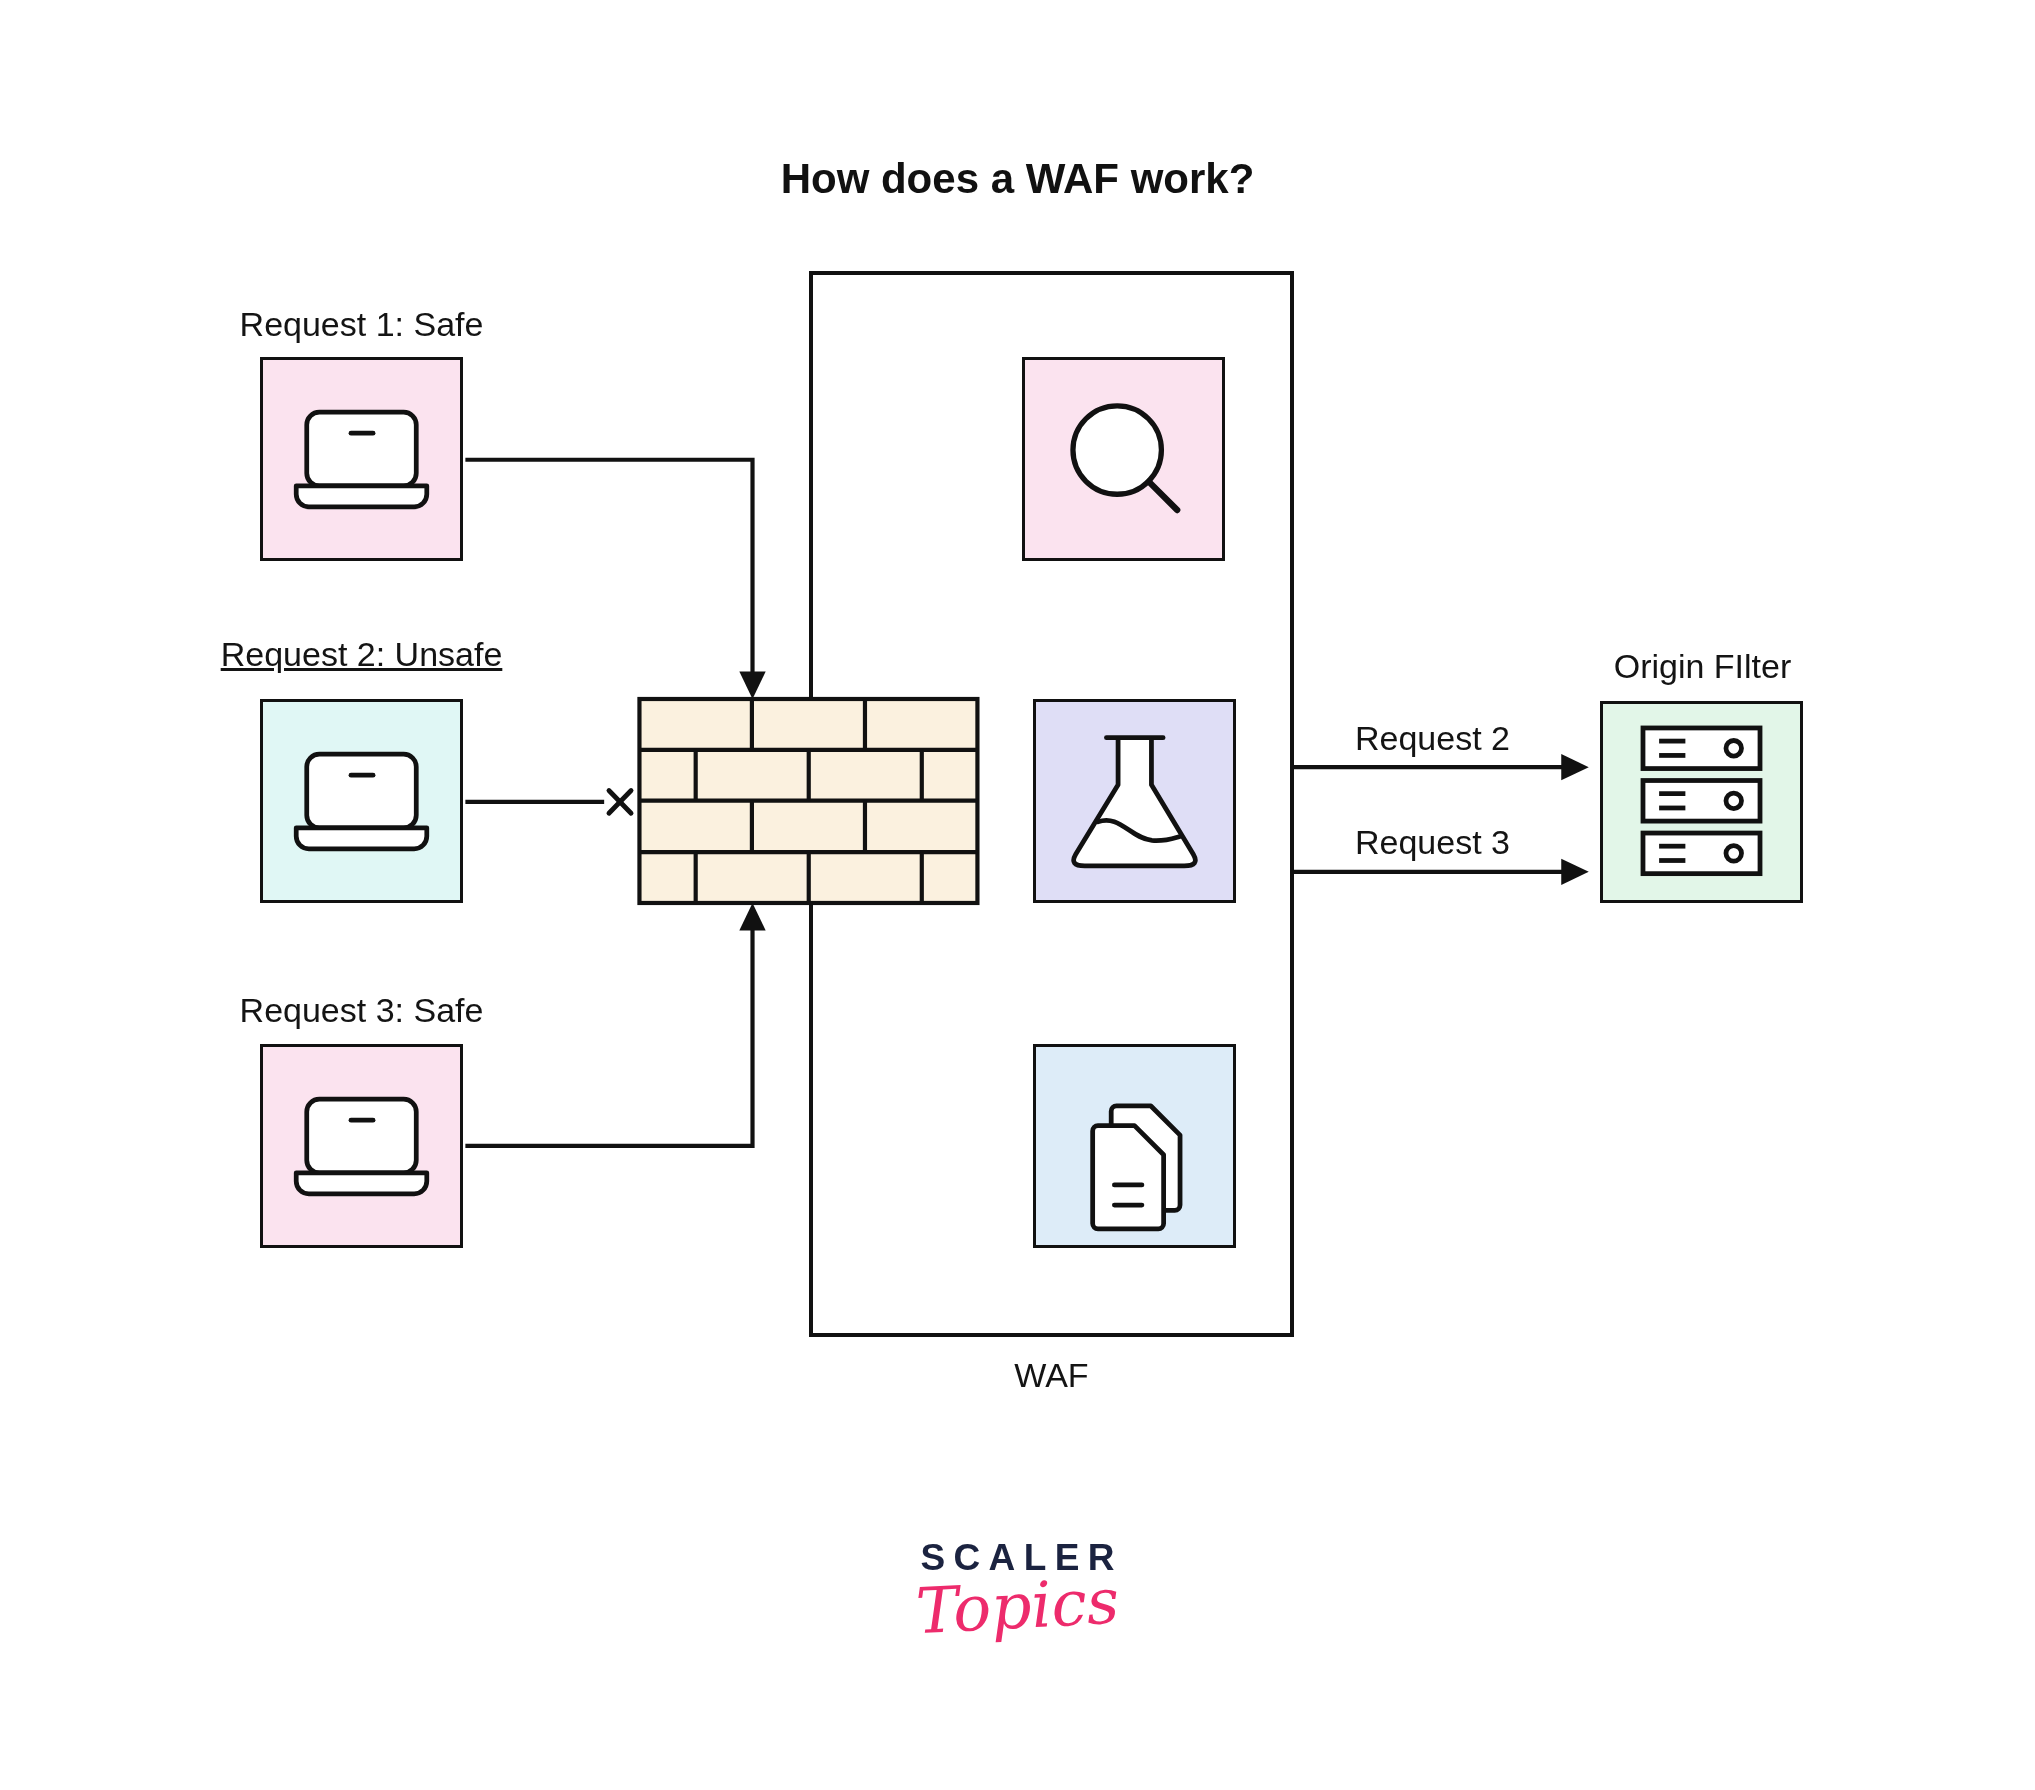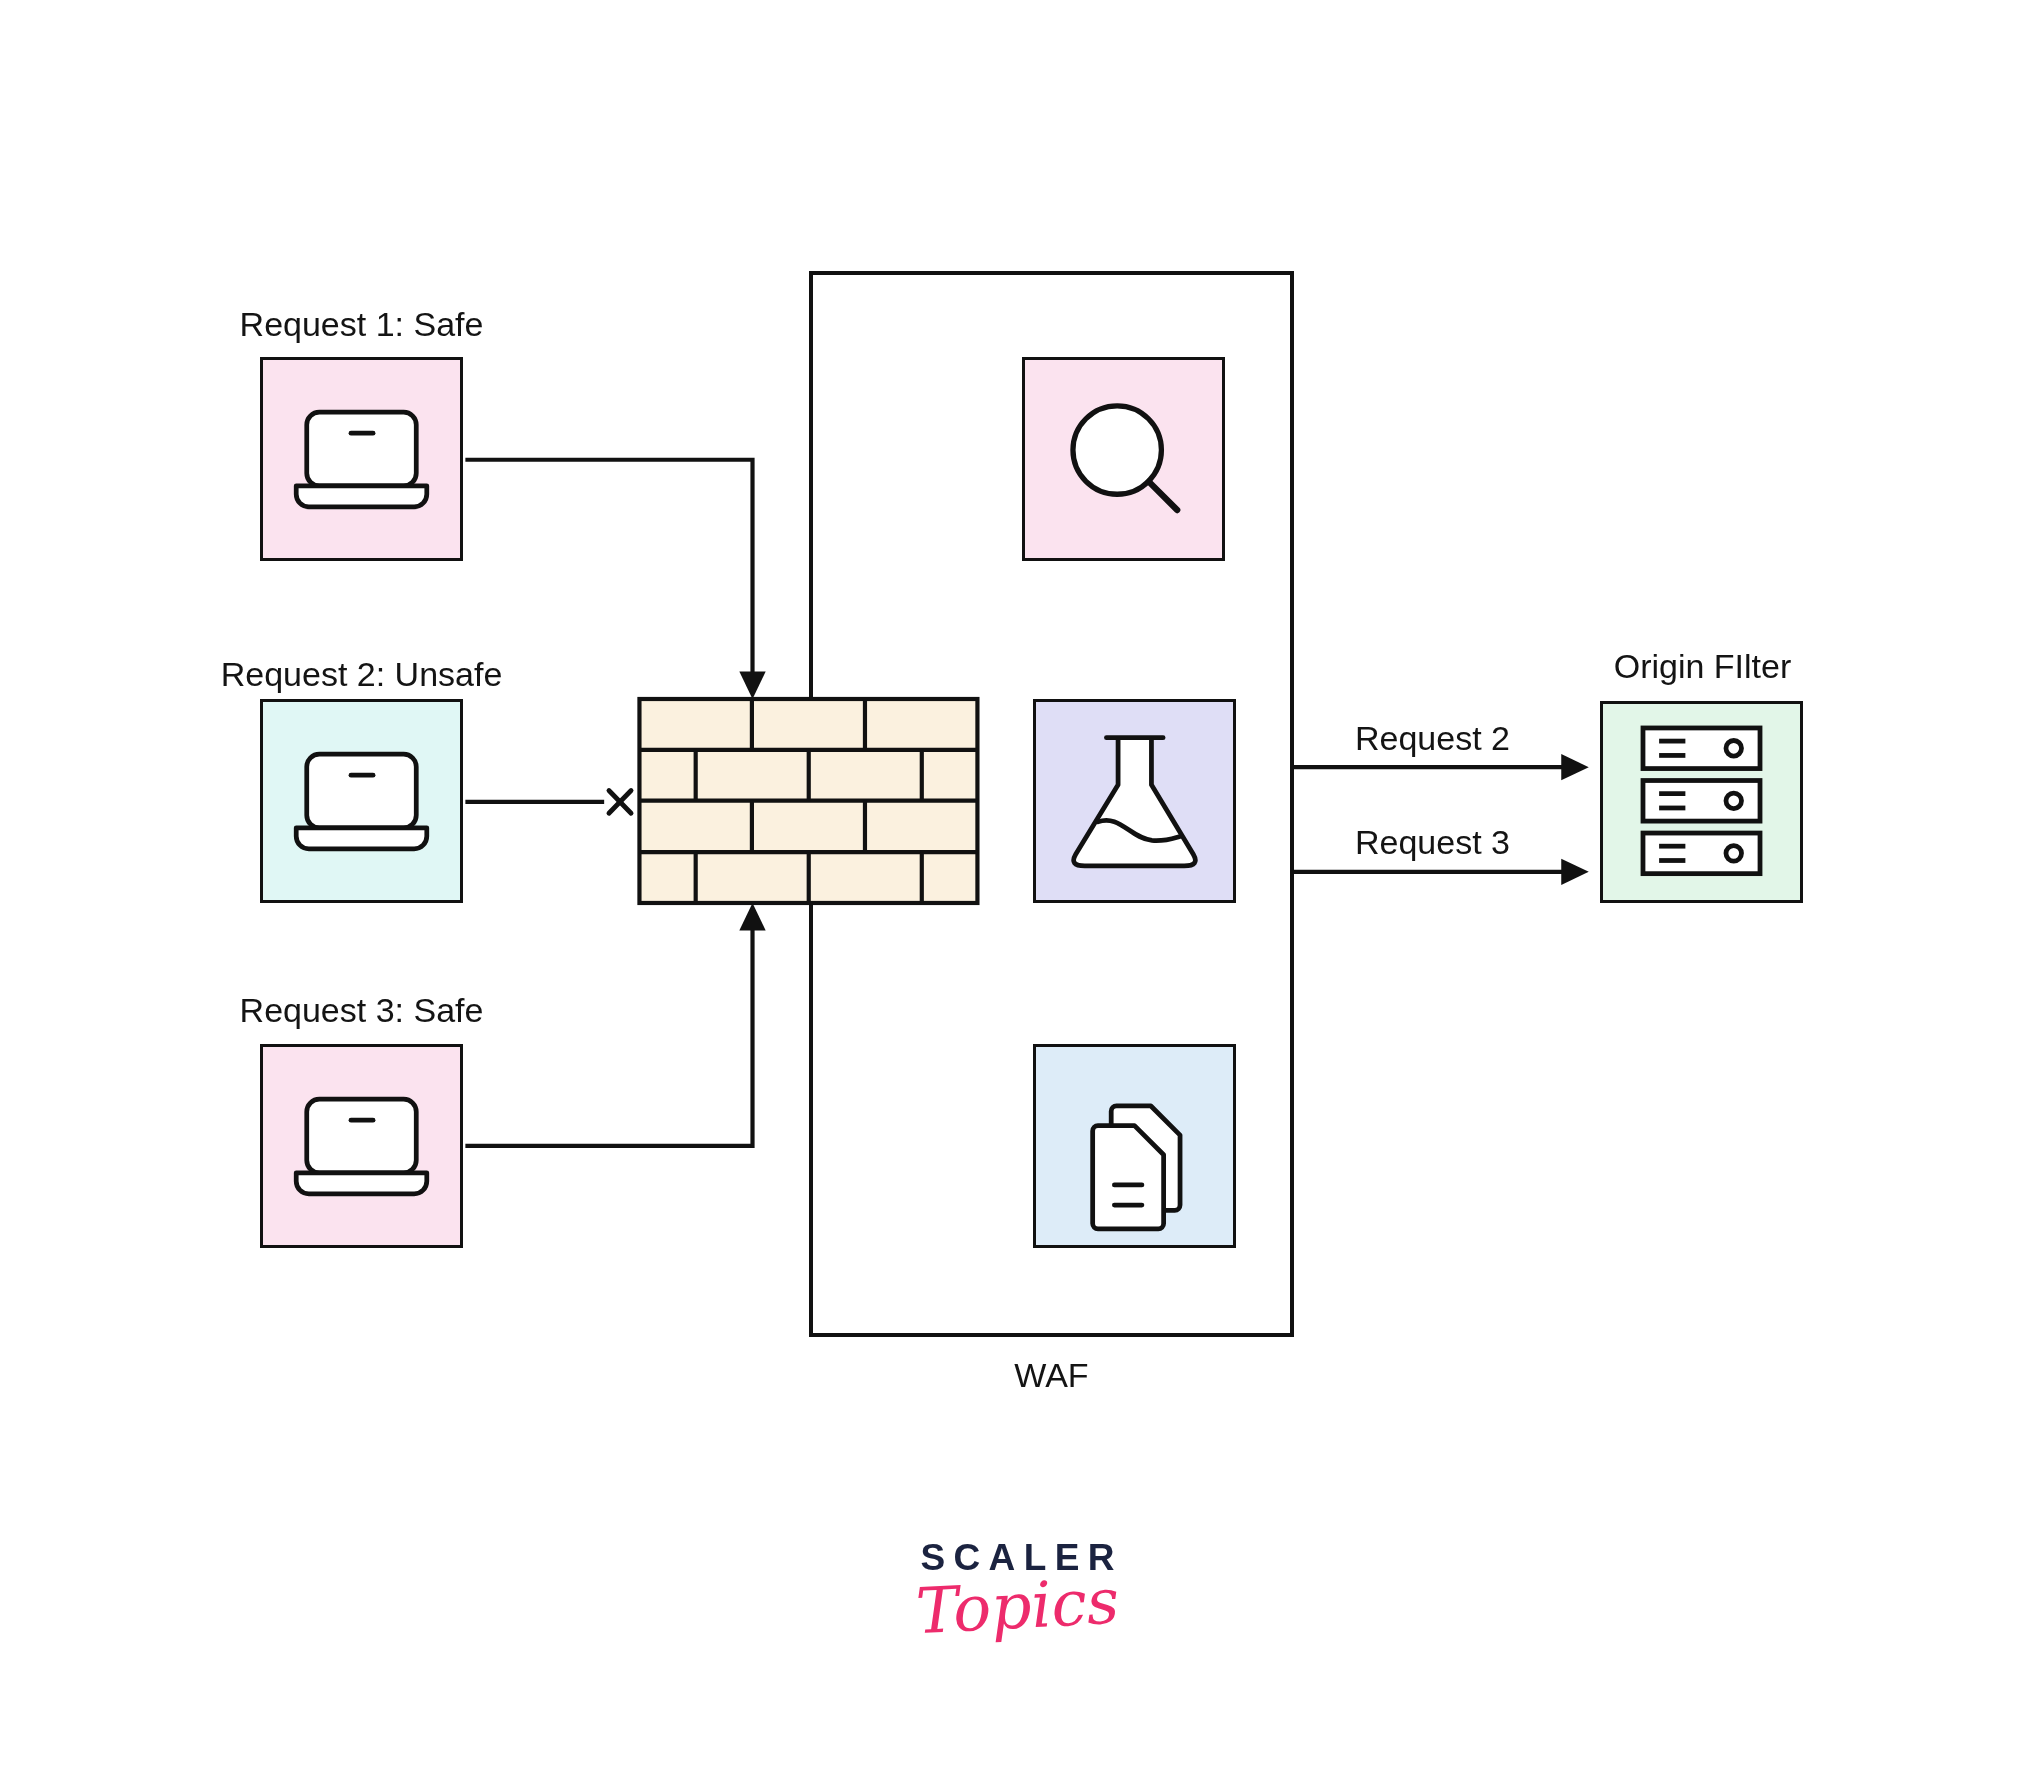--- a/index.html
+++ b/index.html
@@ -54,35 +54,36 @@
     transform:rotate(-3deg);
   }
   .overlay{position:absolute;left:0;top:0;z-index:3;pointer-events:none;}
   svg{display:block;}
 </style>
 </head>
 <body>
 
 <div class="canvas">
 
+  <div class="title" style="color: rgb(17, 17, 17);">How does a WAF work?</div>
 
   <div class="wafbox"></div>
 
   <div class="lbl" style="left:182px;top:306px;">Request 1: Safe</div>
   <div class="reqbox" style="left:260px;top:357px;background:var(--request_safe_bg);">
     <span>
       <svg width="179" height="179" viewBox="0 0 340 340" xmlns="http://www.w3.org/2000/svg">
         <rect x="66" y="80" width="208" height="140" rx="24" fill="#fff" stroke="#111" stroke-width="9"></rect>
         <line x1="150" y1="120" x2="192" y2="120" stroke="#111" stroke-width="9" stroke-linecap="round"></line>
         <path d="M46,220 h248 v16 a24,24 0 0 1 -24,24 H70 a24,24 0 0 1 -24,-24 z" fill="#fff" stroke="#111" stroke-width="9" stroke-linejoin="round"></path>
       </svg>
     </span>
   </div>
 
-  <div class="lbl" style="left:182px;top:656px;">Request 2: Unsafe</div>
+  <div class="lbl" style="left:182px;top:636px;text-decoration:underline;">Request 2: Unsafe</div>
   <div class="reqbox" style="left:260px;top:699px;background:var(--request_unsafe_bg);">
     <span>
       <svg width="179" height="179" viewBox="0 0 340 340" xmlns="http://www.w3.org/2000/svg">
         <rect x="66" y="80" width="208" height="140" rx="24" fill="#fff" stroke="#111" stroke-width="9"></rect>
         <line x1="150" y1="120" x2="192" y2="120" stroke="#111" stroke-width="9" stroke-linecap="round"></line>
         <path d="M46,220 h248 v16 a24,24 0 0 1 -24,24 H70 a24,24 0 0 1 -24,-24 z" fill="#fff" stroke="#111" stroke-width="9" stroke-linejoin="round"></path>
       </svg>
     </span>
   </div>
 

